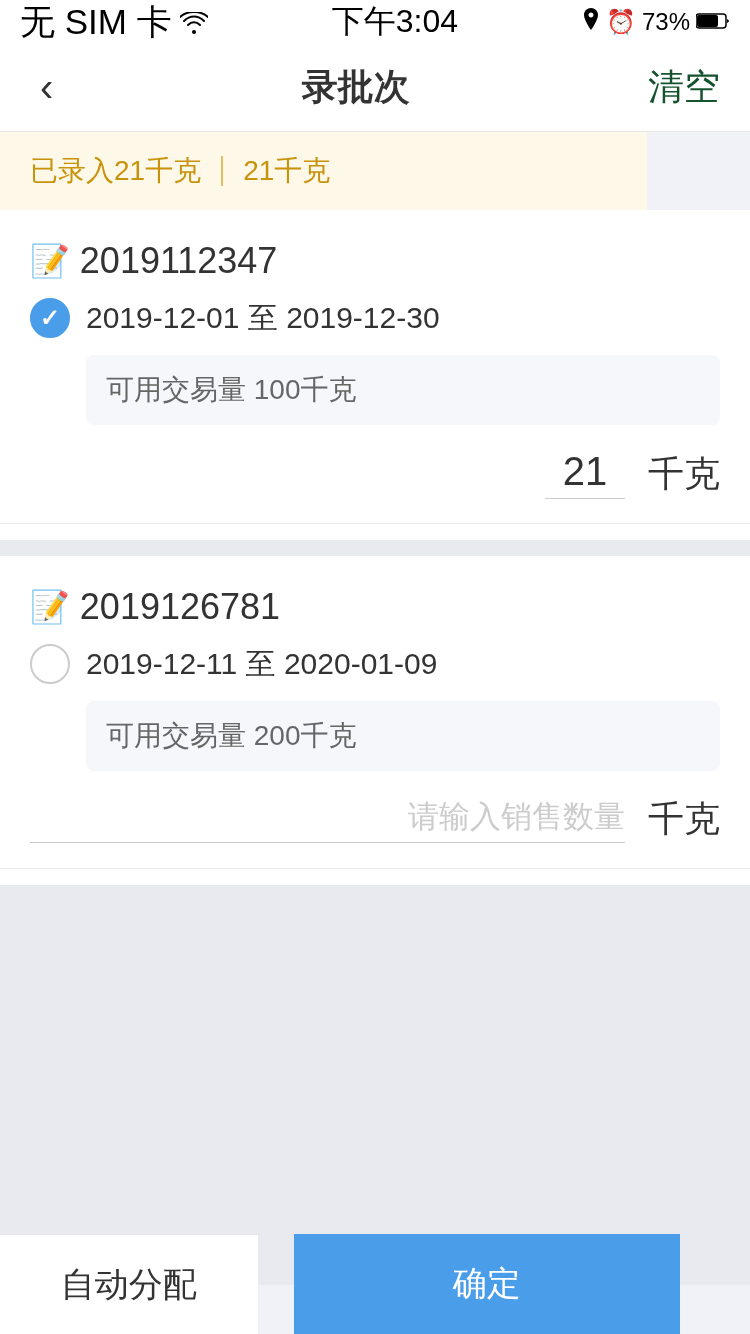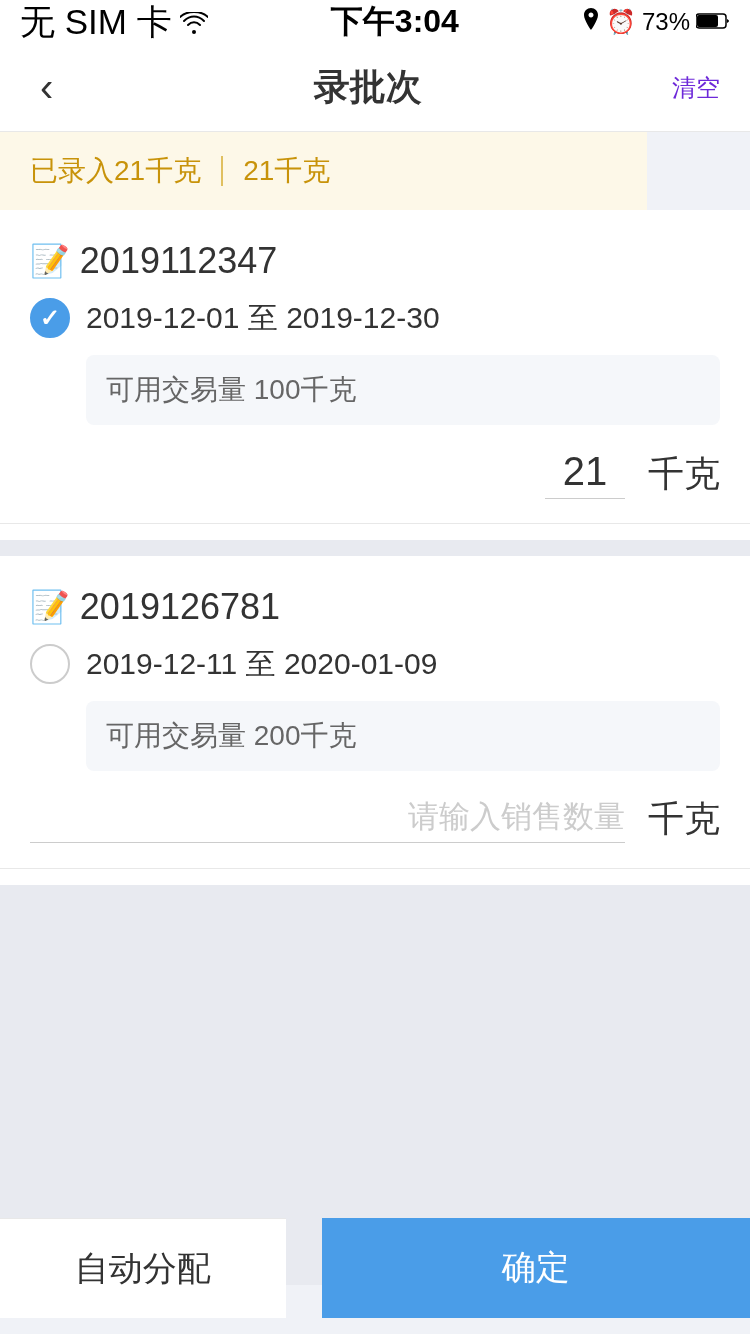--- a/index.html
+++ b/index.html
@@ -25,21 +25,21 @@
     }
     .status-left {
       display: flex;
       align-items: center;
       gap: 8px;
       font-size: 35px;
       color: #000;
     }
     .status-center {
       font-size: 32px;
-      font-weight: 700;
+      font-weight: 400;
       color: #000;
     }
     .status-right {
       display: flex;
       align-items: center;
       gap: 6px;
       font-size: 24px;
       color: #000;
     }
 
@@ -59,22 +59,22 @@
       color: #333;
       cursor: pointer;
       padding: 10px;
     }
     .nav-title {
       font-size: 36px;
       font-weight: 700;
       color: #333;
     }
     .nav-clear {
-      font-size: 24px;
-      color: #6d28d9;
+      font-size: 36px;
+      color: #14532d;
       cursor: pointer;
     }
 
     
     .summary-bar {
       width: 647px;
       background: #fdf8e8;
       padding: 20px 30px;
       display: flex;
       align-items: center;
@@ -198,22 +198,22 @@
     
     .bottom-area {
       background: #e8eaf0;
       flex: 1;
       min-height: 400px;
     }
 
     
     .bottom-bar {
       position: fixed;
-      bottom: 16px;
-      width: 750px;
+      bottom: 0;
+      width: 680px;
       height: 100px;
       display: flex;
       gap: 36px;
     }
     .btn-auto {
       flex: 1;
       background: #fff;
       border: none;
       font-size: 34px;
       color: #333;

